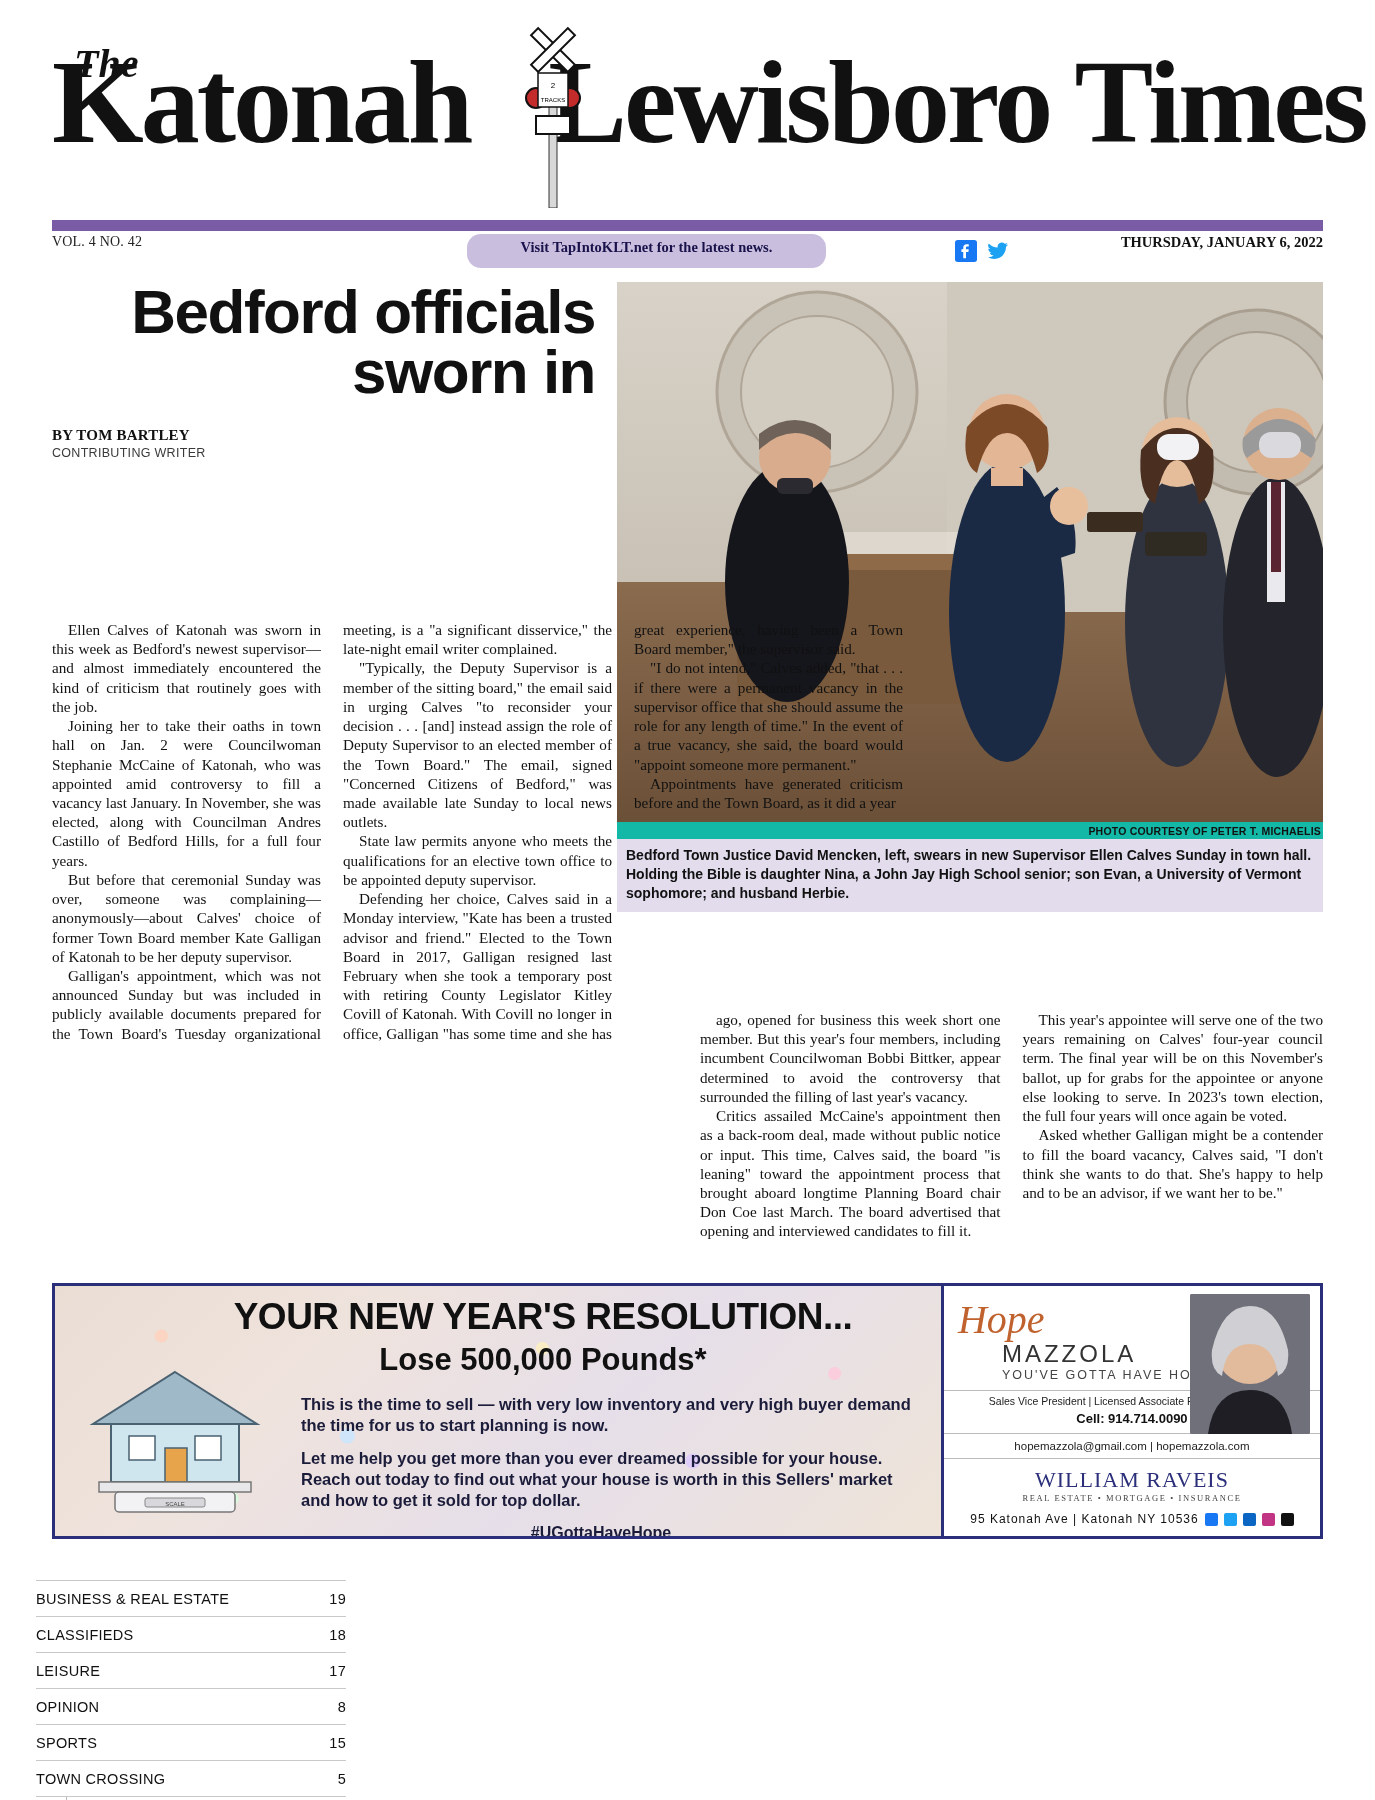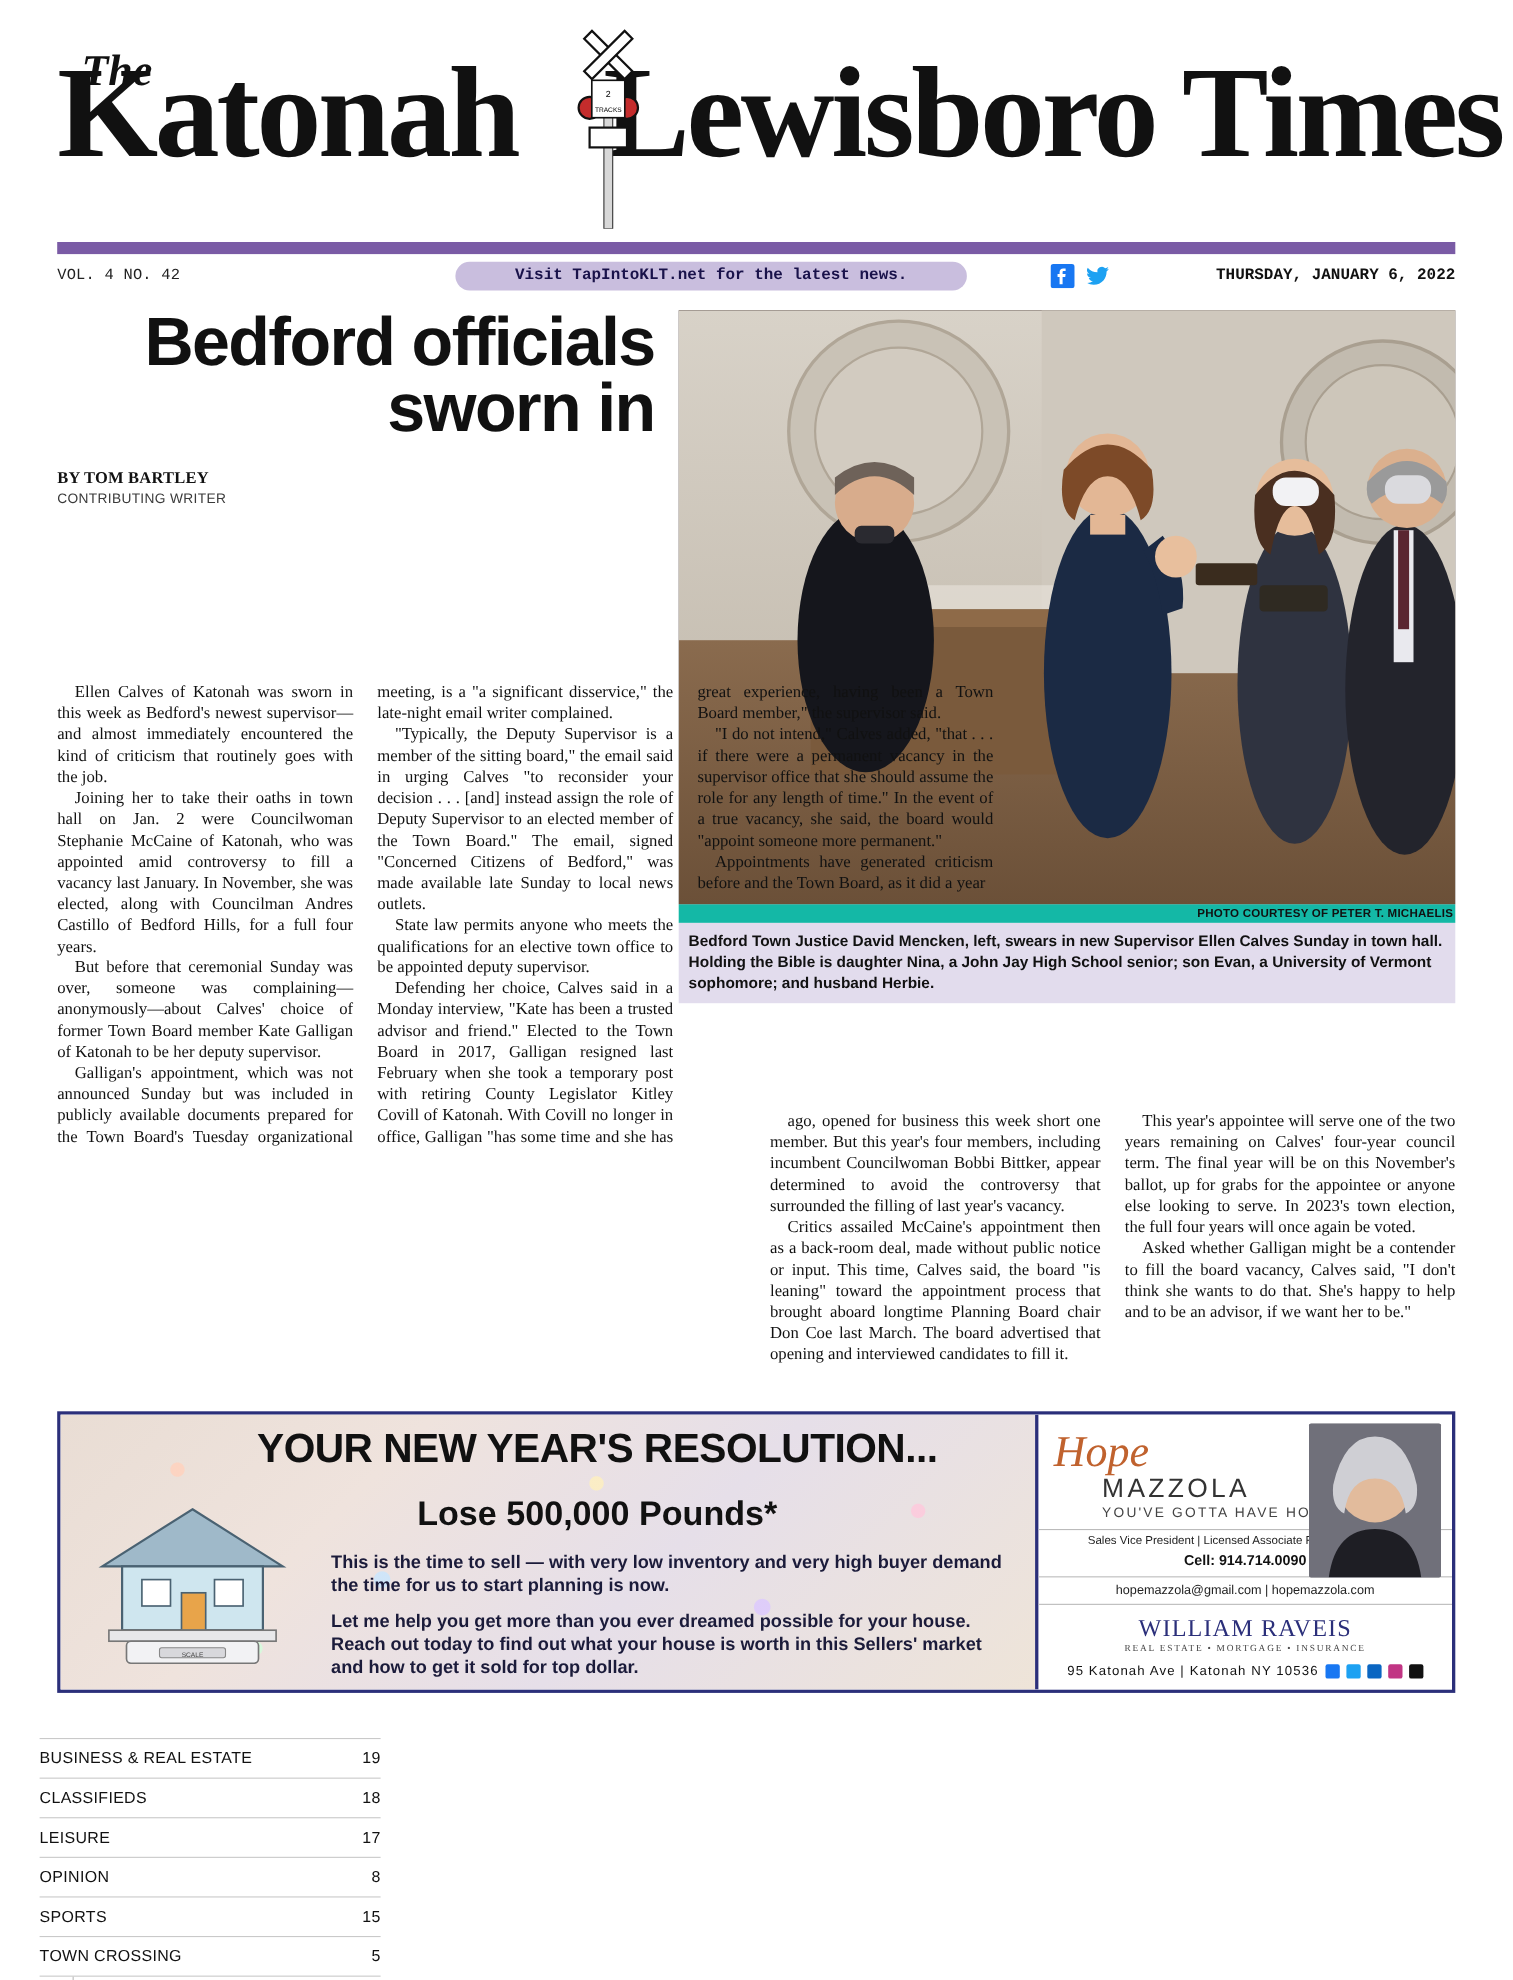--- a/index.html
+++ b/index.html
@@ -60,23 +60,22 @@
 
   .rule-purple {
     height: 11px;
     background: #7a5ba5;
     margin-top: 6px;
   }
 
   
   .dateline {
     display: flex;
-    align-items: center;
     height: 34px;
-    font-family: Liberation Mono, monospace;
+    font-family: Liberation Serif, serif;
     font-size: 14px;
     margin-top: 3px;
   }
   .vol {
     width: 300px;
     color: #222;
     letter-spacing: 0.2px;
   }
   .promo {
     flex: 1;
@@ -240,21 +239,21 @@
     font-size: 37px;
     letter-spacing: -0.5px;
     text-align: center;
     margin-left: 90px;
   }
   .ad-sub {
     font-family: "Liberation Sans", sans-serif;
     font-weight: bold;
     font-size: 31px;
     text-align: center;
-    margin-top: 20px;
+    margin-top: 4px;
     margin-left: 90px;
   }
   .ad-body {
     margin-left: 230px;
     margin-top: 16px;
     font-family: "Liberation Sans", sans-serif;
     font-weight: bold;
     font-size: 16.5px;
     line-height: 1.28;
     color: #1b1b3a;

